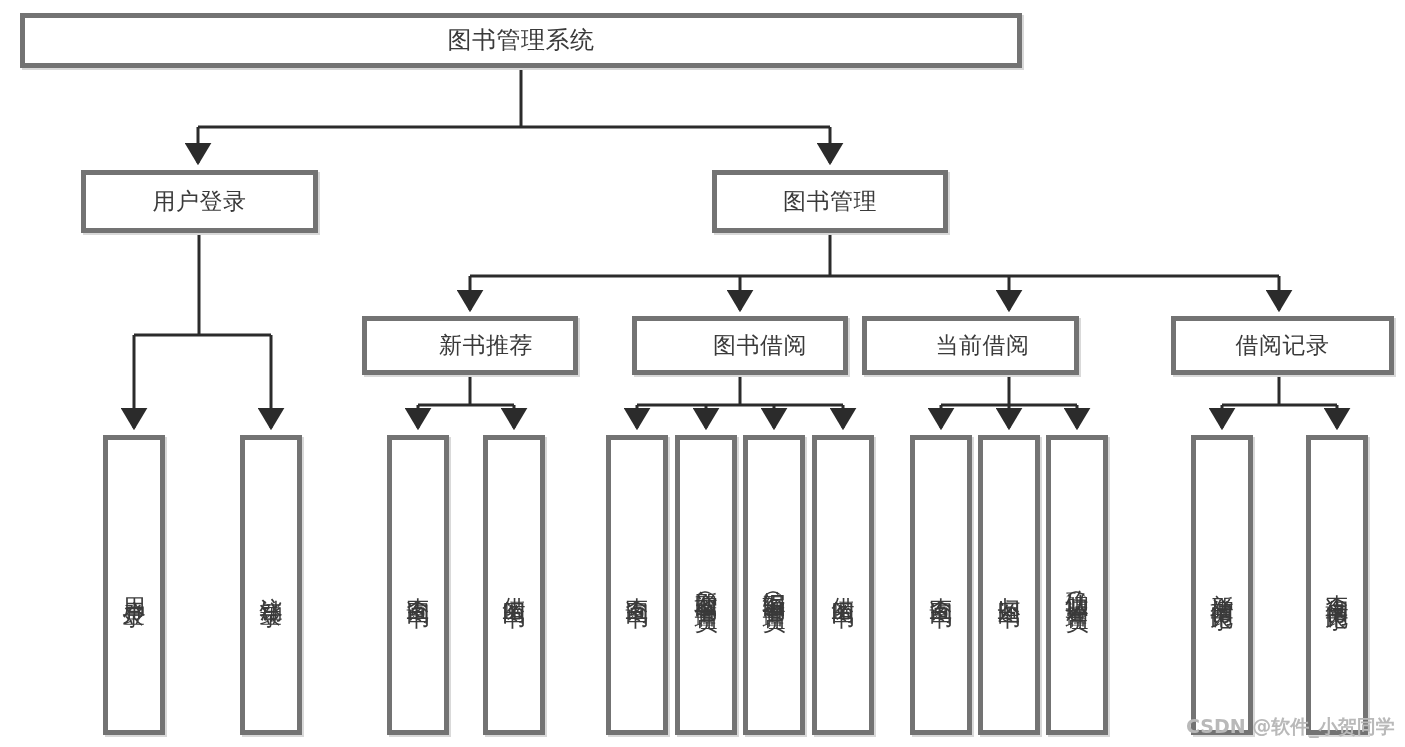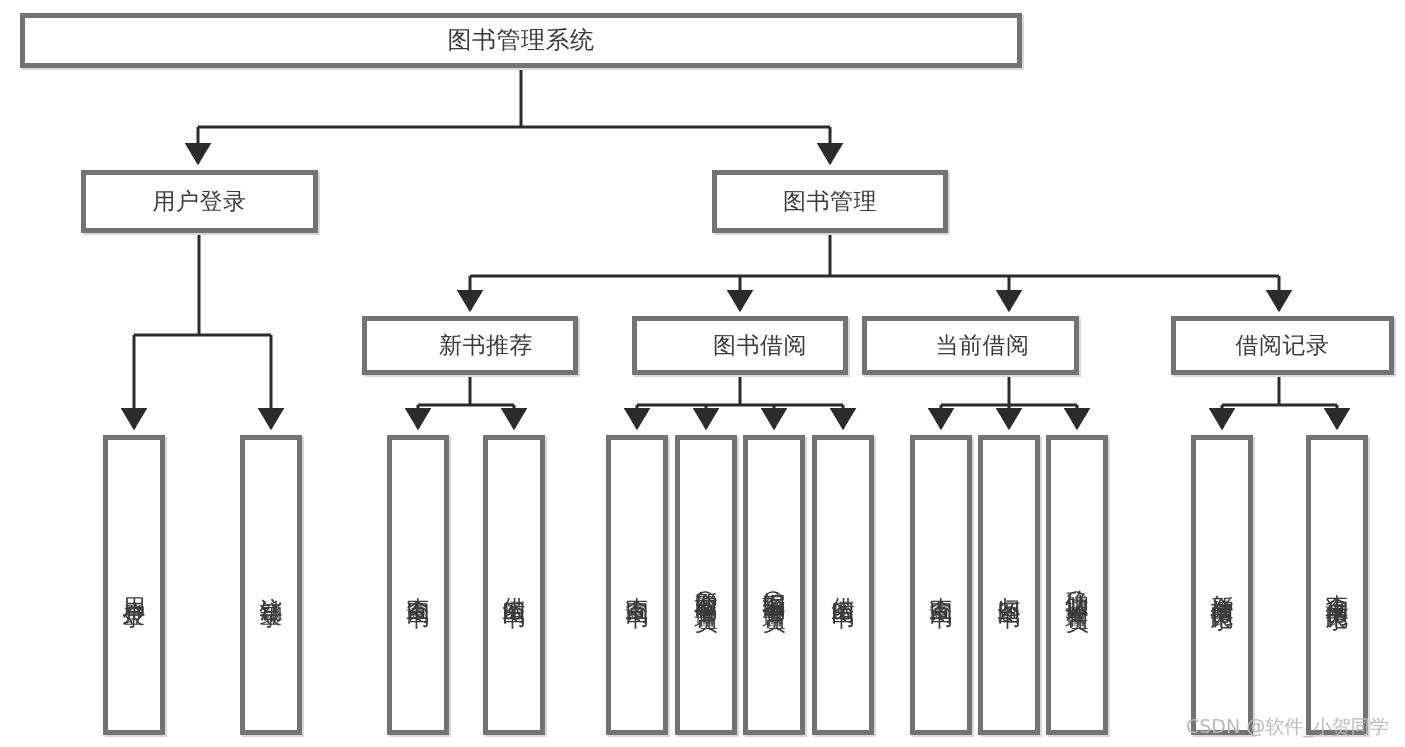--- a/index.html
+++ b/index.html
@@ -70,20 +70,21 @@
   }
   .watermark {
     position: absolute;
     left: 1186px;
     top: 714px;
     font-size: 19px;
     color: #b9b9b9;
     white-space: nowrap;
     z-index: 5;
     font-family: "DejaVu Sans", "Liberation Sans", sans-serif;
+    font-weight: bold;
   }
 </style>
 </head>
 <body>
 
 <div id="canvas">
 
   <svg id="edges" viewBox="0 0 1405 747" xmlns="http://www.w3.org/2000/svg">
     <defs>
       <marker id="arrow" viewBox="0 0 10 12" refX="9" refY="6" markerWidth="7.5" markerHeight="9" orient="auto-start-reverse">

